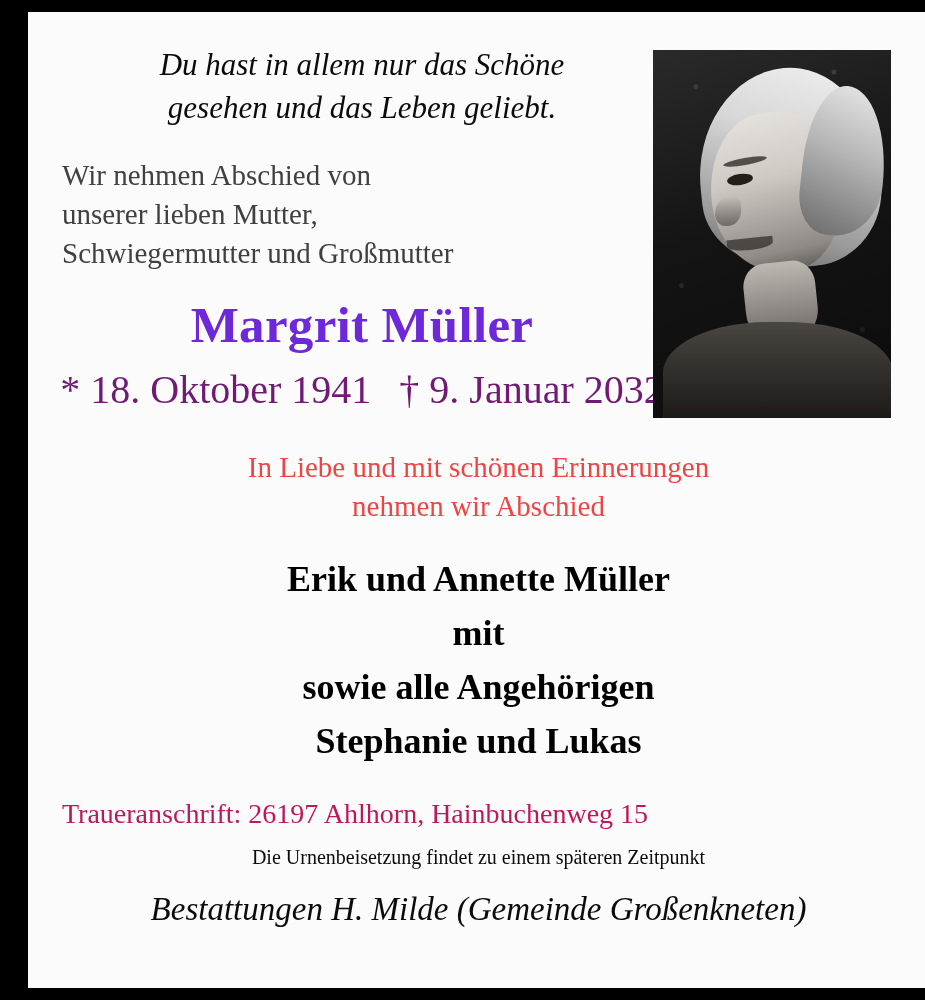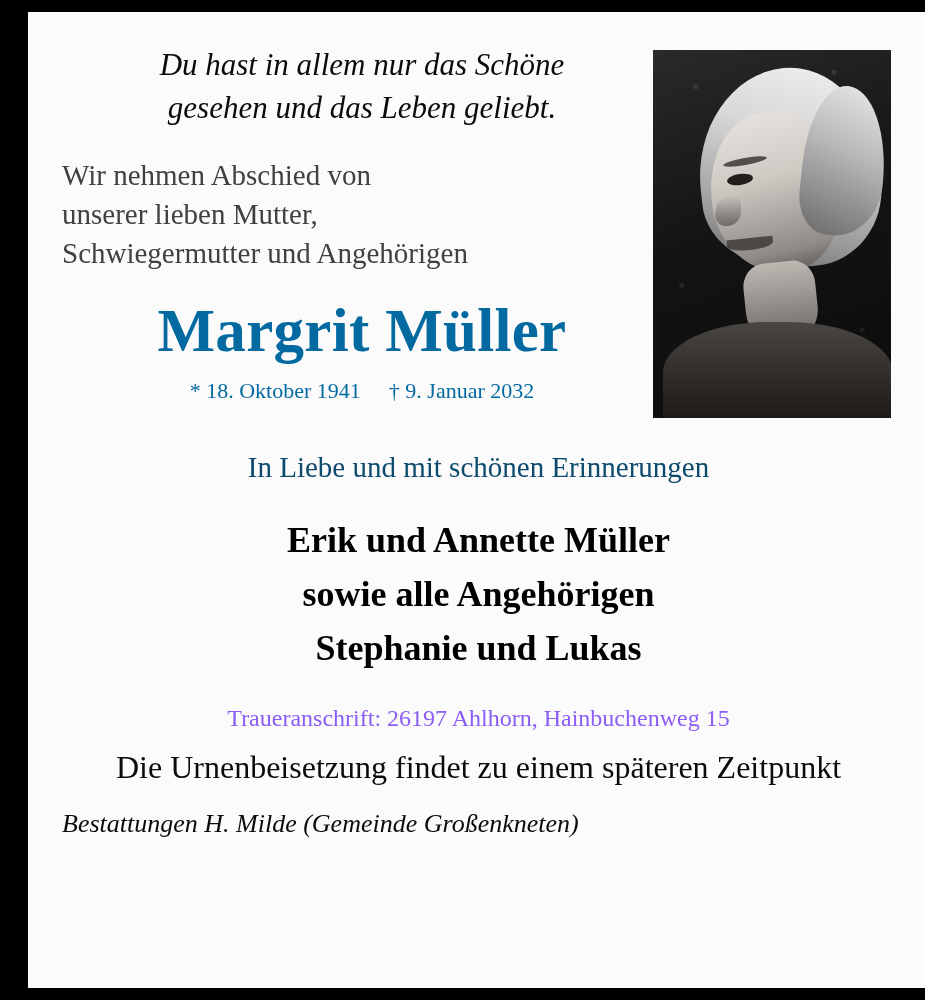--- a/index.html
+++ b/index.html
@@ -159,69 +159,69 @@
   }
   .quote div { white-space: nowrap; }
   .intro {
     font-size: 29px;
     line-height: 1.36;
     text-align: left;
     color: #404040;
     margin-top: 26px;
   }
   .name {
-    font-size: 61px;
+    font-size: 51px;
     font-weight: bold;
     text-align: center;
-    color: #0369a1;
+    color: #6d28d9;
     margin-top: 22px;
     letter-spacing: 0.3px;
   }
   .dates {
-    font-size: 22px;
-    text-align: center;
-    color: #0369a1;
+    font-size: 40px;
+    text-align: center;
+    color: #701a75;
     margin-top: 12px;
     display: flex;
     justify-content: center;
     gap: 28px;
     white-space: nowrap;
   }
   .memory {
     font-size: 29px;
     line-height: 1.35;
     text-align: center;
-    color: #0c4a6e;
+    color: #ef4444;
     margin-top: 34px;
   }
   .family {
     font-size: 36px;
     font-weight: bold;
     line-height: 1.5;
     text-align: center;
     color: #000;
     margin-top: 26px;
   }
   .address {
-    font-size: 24px;
-    text-align: center;
-    color: #8b5cf6;
+    font-size: 28px;
+    text-align: left;
+    color: #be185d;
     margin-top: 30px;
   }
   .notice {
-    font-size: 32px;
+    font-size: 20px;
     line-height: 1.34;
     text-align: center;
     color: #0b0b0b;
     margin-top: 14px;
   }
   .undertaker {
-    font-size: 26px;
+    font-size: 33px;
     font-style: italic;
-    text-align: left;
+    text-align: center;
     color: #0b0b0b;
     margin-top: 20px;
   }
 </style>
 </head>
 <body>
 
 <div class="obituary">
   <div class="inner">
 
@@ -242,38 +242,40 @@
 
       <div class="text-col">
         <div class="quote">
           <div>Du hast in allem nur das Schöne</div>
           <div>gesehen und das Leben geliebt.</div>
         </div>
 
         <div class="intro">
           <div>Wir nehmen Abschied von</div>
           <div>unserer lieben Mutter,</div>
-          <div>Schwiegermutter und Angehörigen</div>
+          <div>Schwiegermutter und Großmutter</div>
         </div>
 
         <div class="name">Margrit Müller</div>
 
         <div class="dates">
           <span>* 18. Oktober 1941</span>
           <span>† 9. Januar 2032</span>
         </div>
       </div>
     </div>
 
     <div class="memory">
       <div>In Liebe und mit schönen Erinnerungen</div>
+      <div>nehmen wir Abschied</div>
     </div>
 
     <div class="family">
       <div>Erik und Annette Müller</div>
+      <div>mit</div>
       <div>sowie alle Angehörigen</div>
       <div>Stephanie und Lukas</div>
     </div>
 
     <div class="address">Traueranschrift: 26197 Ahlhorn, Hainbuchenweg 15</div>
 
     <div class="notice">
       <div>Die Urnenbeisetzung findet zu einem späteren Zeitpunkt</div>
     </div>
 

